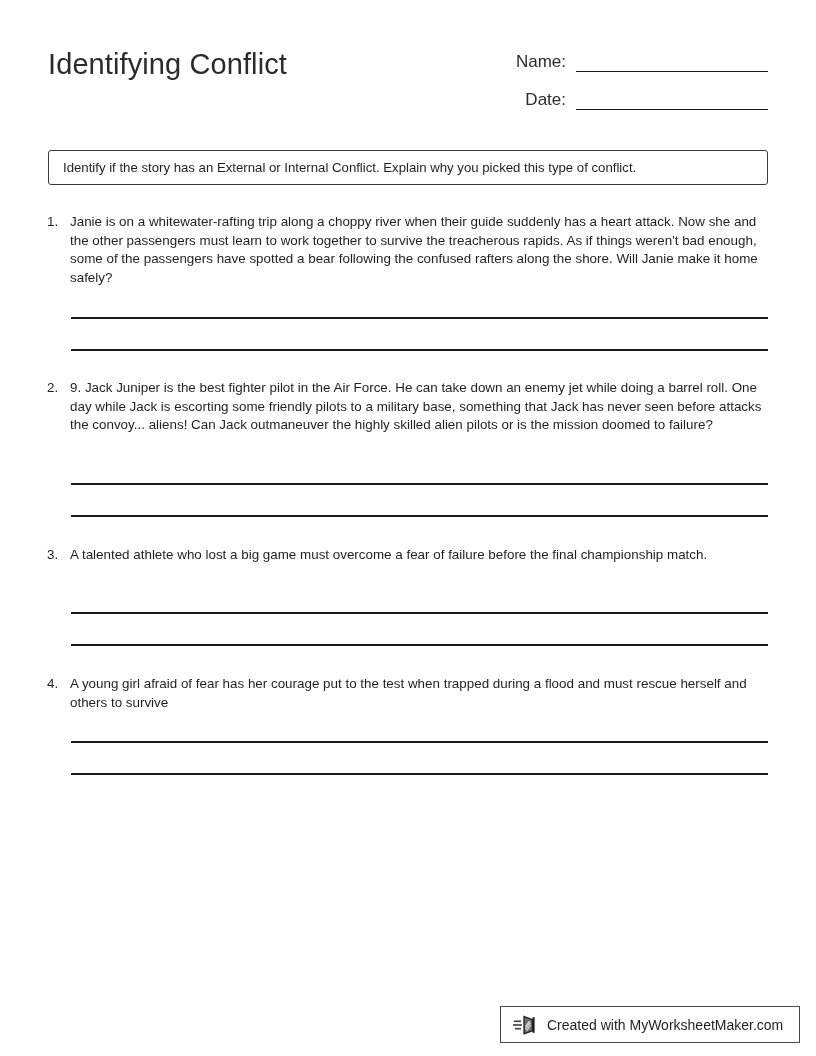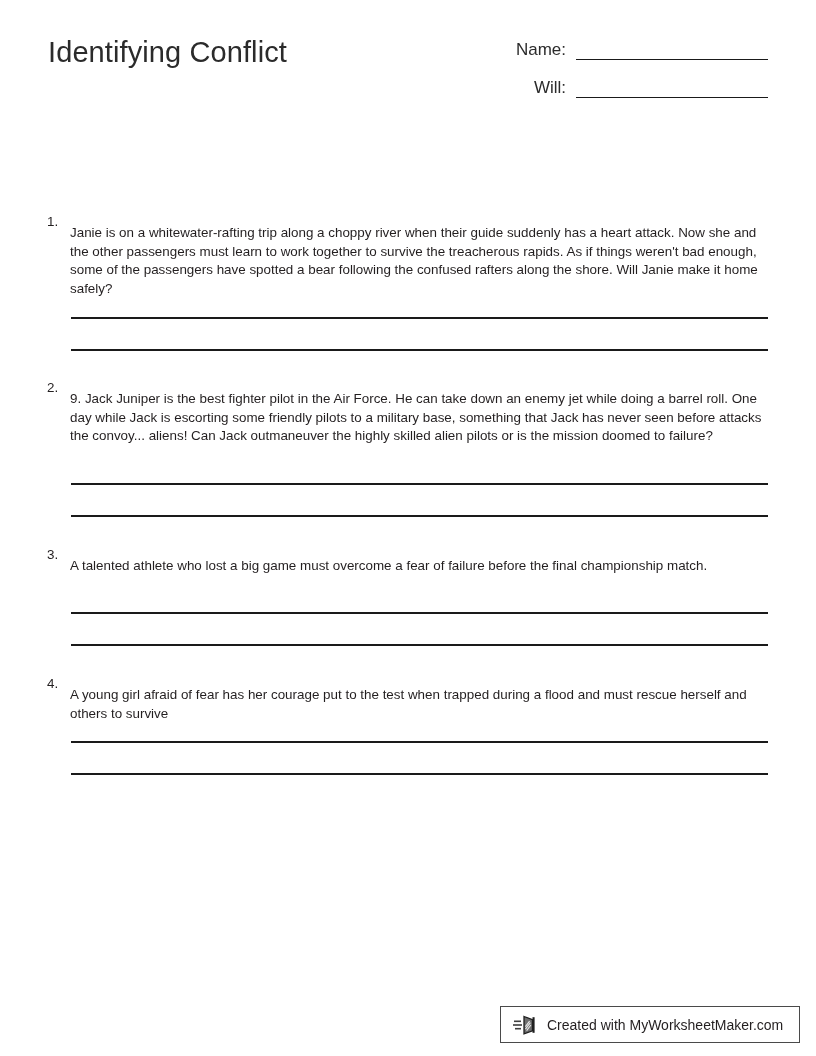--- a/index.html
+++ b/index.html
@@ -18,21 +18,21 @@
     height: 1056px;
     background: #ffffff;
     overflow: hidden;
     box-sizing: border-box;
   }
 
   
   #header {
     position: absolute;
     left: 48px;
-    top: 32px;
+    top: 44px;
     width: 720px;
     height: 80px;
   }
   #page-title {
     position: absolute;
     left: 0;
     top: 0;
     font-size: 29px;
     font-weight: 400;
     letter-spacing: 0.1px;
@@ -101,21 +101,20 @@
     text-align: left;
     padding-left: 3px;
     box-sizing: border-box;
   }
   .q-text {
     flex: 1 1 auto;
     font-size: 13.4px;
     line-height: 18.6px;
     color: #231f20;
     text-align: left;
-    margin-top: 11px;
   }
   .answer-lines {
     position: absolute;
     left: 27px;
     width: 697px;
   }
   .answer-line {
     border-bottom: 2px solid #1a1a1a;
     height: 0;
     margin-bottom: 30px;
@@ -165,25 +164,28 @@
 
   <div id="header">
     <div id="page-title">Identifying Conflict</div>
 
     <div class="field-row" id="field-name">
       <span class="field-label">Name:</span>
       <span class="field-line"></span>
     </div>
 
     <div class="field-row" id="field-date">
-      <span class="field-label">Will:</span>
+      <span class="field-label">Date:</span>
       <span class="field-line"></span>
     </div>
   </div>
 
+  <div id="instruction-box">
+    <span id="instruction-text">Identify if the story has an External or Internal Conflict. Explain why you picked this type of conflict.</span>
+  </div>
 
   <div class="question" id="question-1">
     <div class="q-body">
       <span class="q-number">1.</span>
       <span class="q-text">Janie is on a whitewater-rafting trip along a choppy river when their guide suddenly has a heart attack. Now she and the other passengers must learn to work together to survive the treacherous rapids. As if things weren't bad enough, some of the passengers have spotted a bear following the confused rafters along the shore. Will Janie make it home safely?</span>
     </div>
     <div class="answer-lines">
       <div class="answer-line"></div>
       <div class="answer-line"></div>
     </div>

